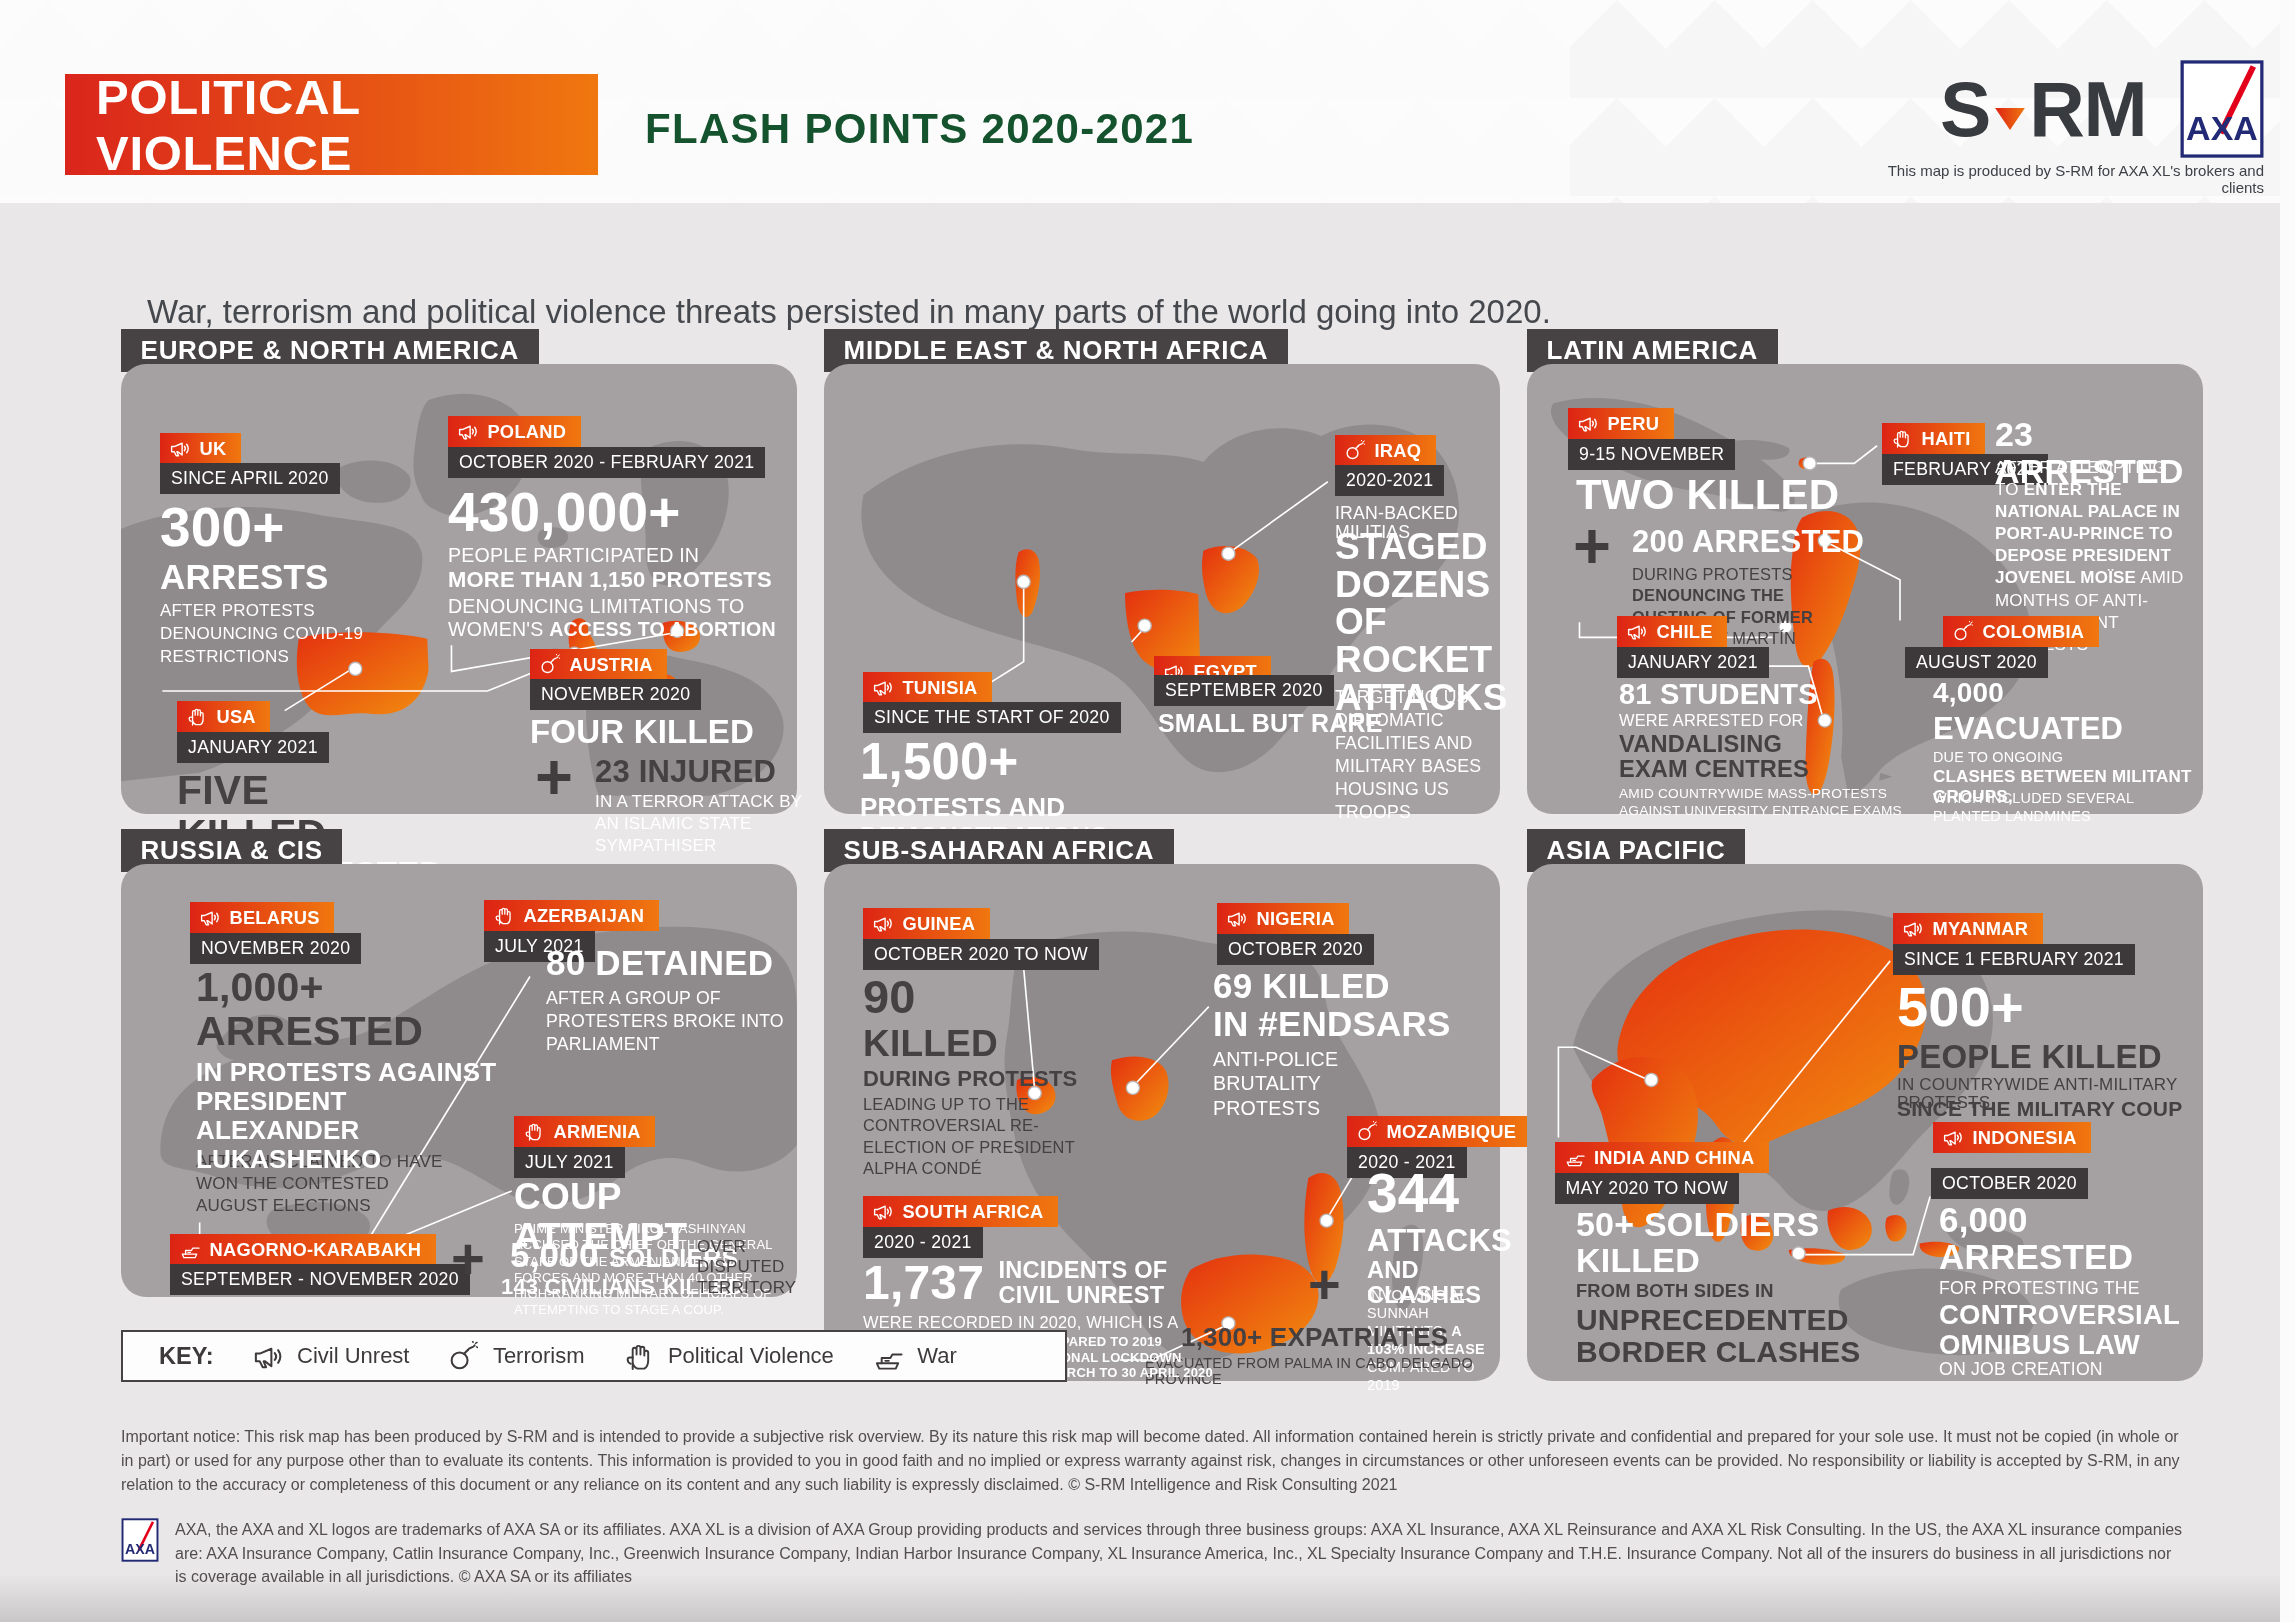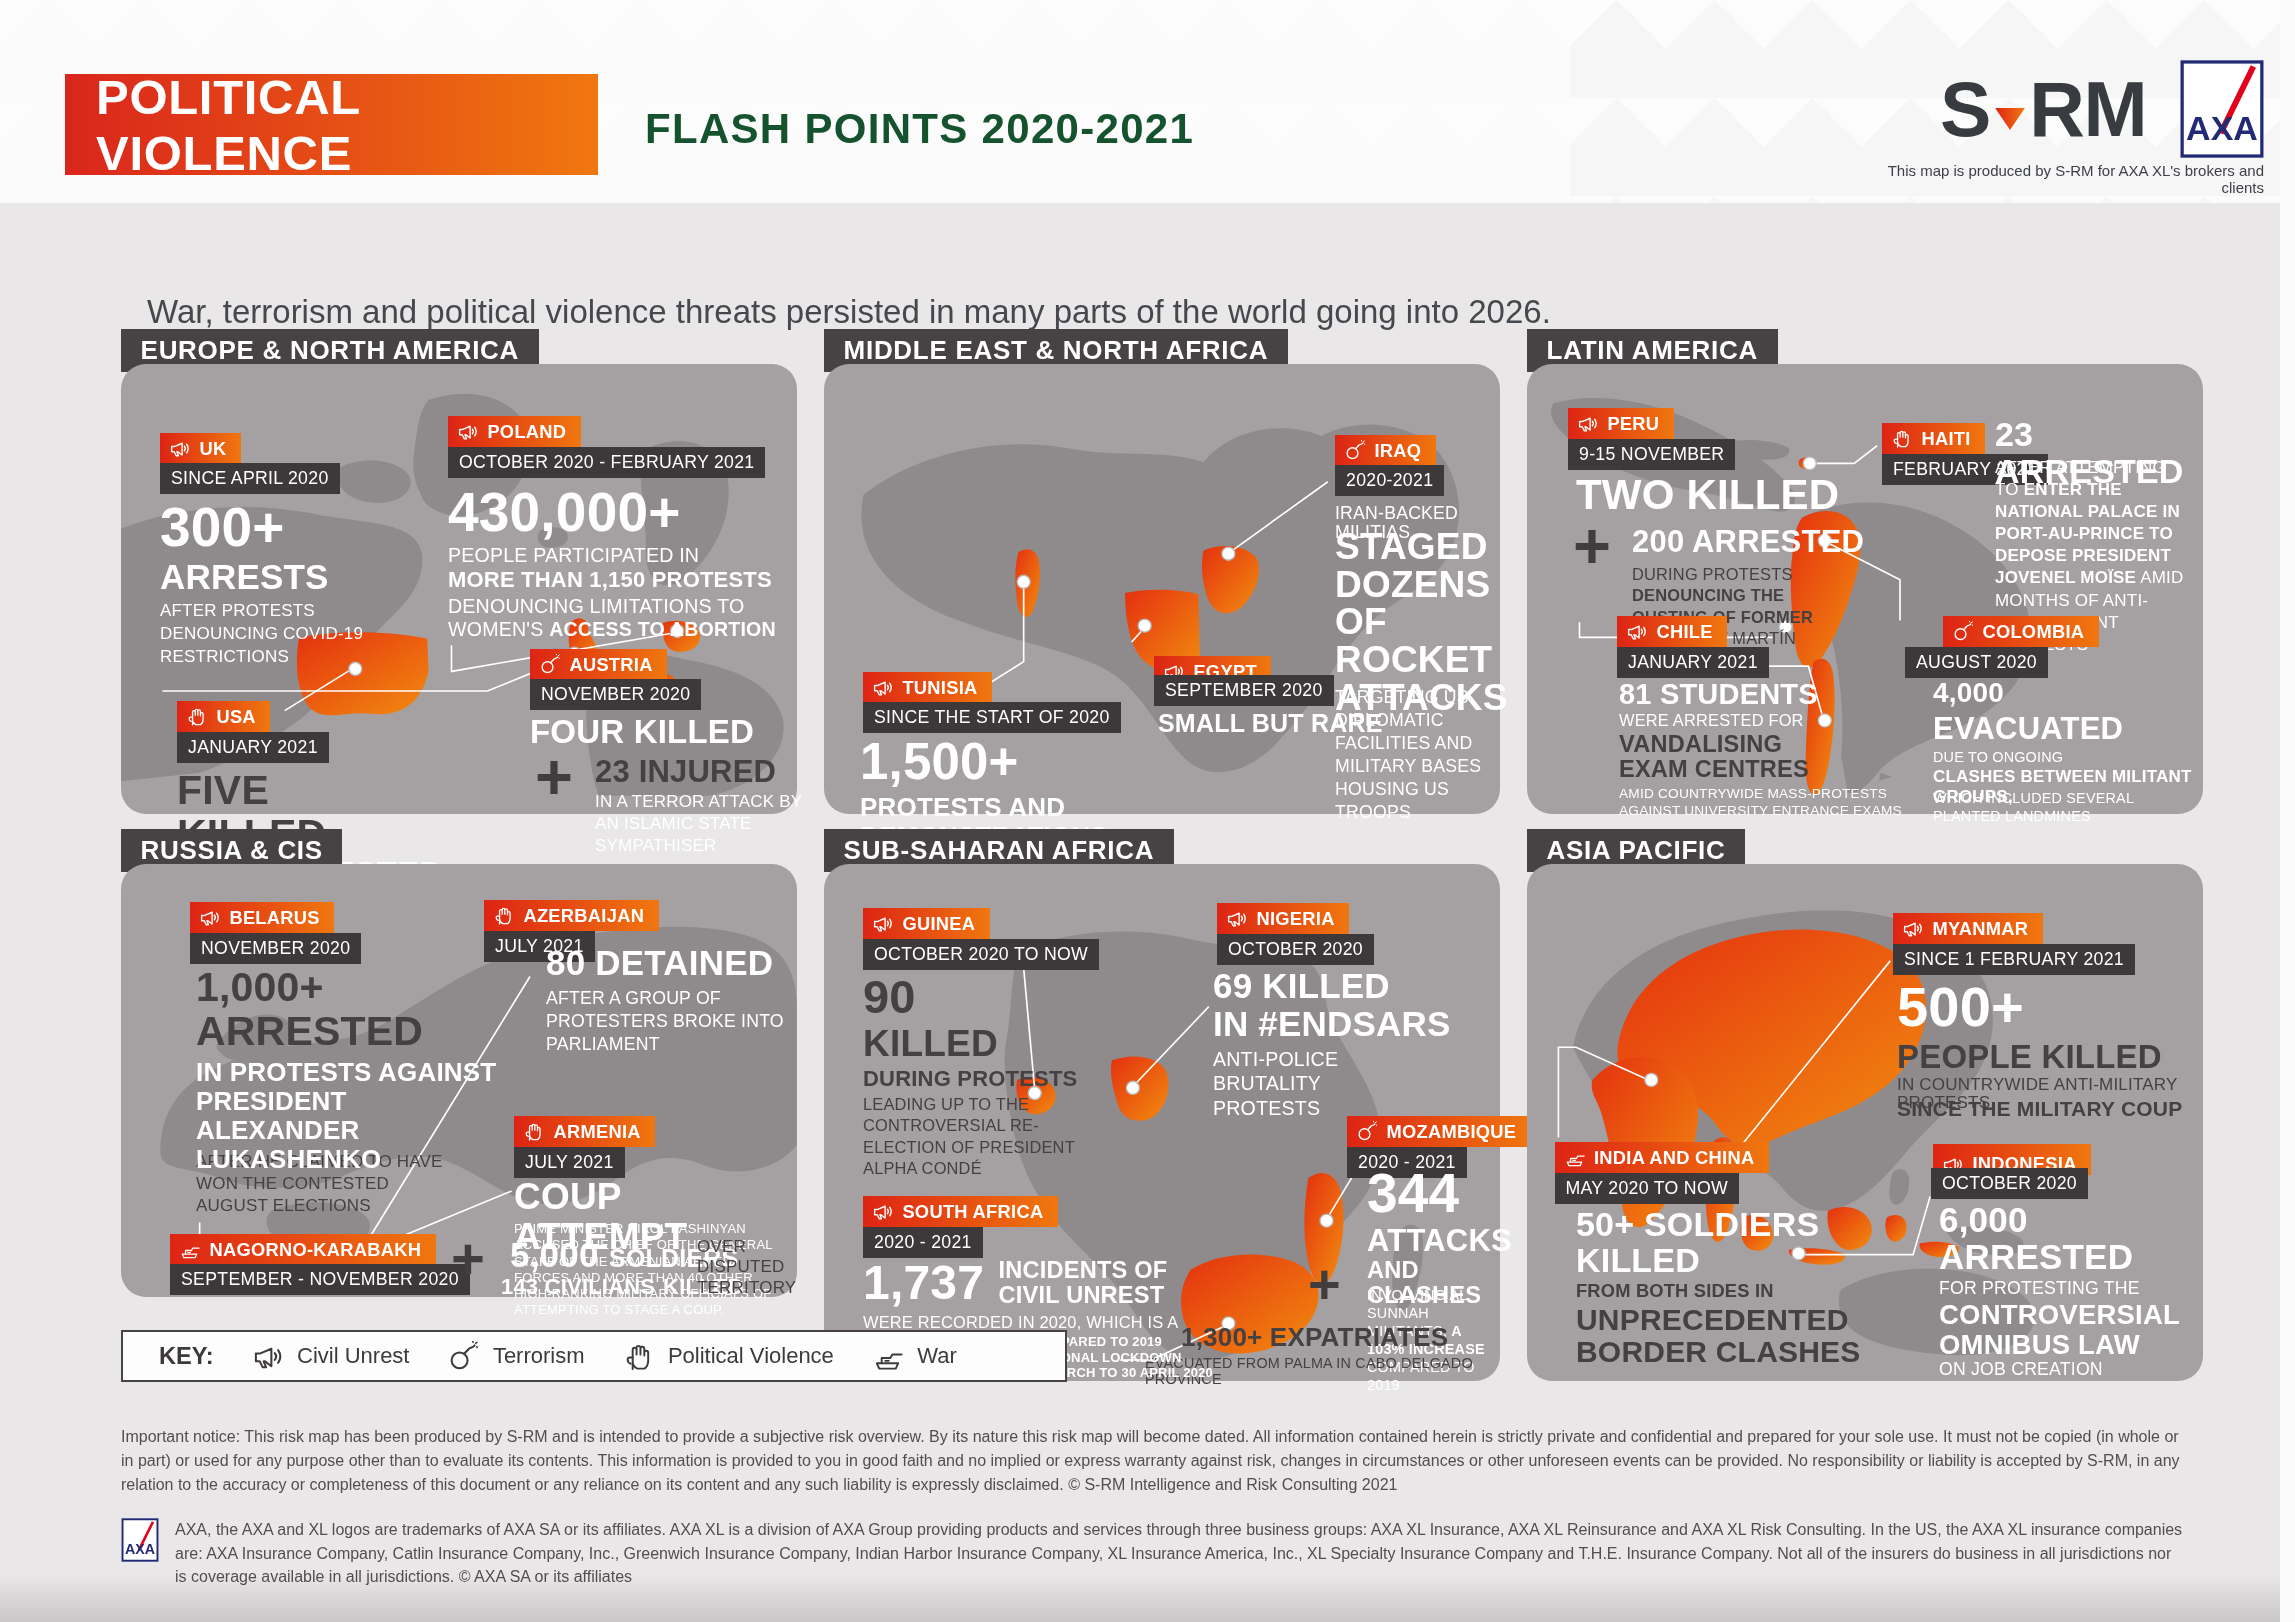--- a/index.html
+++ b/index.html
@@ -108,21 +108,21 @@
   <div class="p" id="axa-box">
     <svg width="84" height="98" viewBox="0 0 128 150">
       <rect x="3" y="3" width="122" height="144" fill="#ffffff" stroke="#232a75" stroke-width="5"></rect>
       <line x1="112" y1="10" x2="62" y2="112" stroke="#e2001a" stroke-width="9"></line>
       <text x="64" y="122" text-anchor="middle" font-size="52" font-weight="bold" fill="#232a75">AXA</text>
     </svg>
   </div>
   <div class="p" id="logo-caption">This map is produced by S-RM for AXA XL's brokers and clients</div>
 
   <div class="p" id="content"></div>
-  <div class="p" id="intro">War, terrorism and political violence threats persisted in many parts of the world going into 2026.</div>
+  <div class="p" id="intro">War, terrorism and political violence threats persisted in many parts of the world going into 2020.</div>
 
   <div class="p tab" style="left:121px;top:329px;">EUROPE &amp; NORTH AMERICA</div>
   <div class="p panel" style="left:121px;top:364px;width:676px;height:450px;">
     <svg class="p map" width="676" height="450" viewBox="0 0 1033 688">
       <defs>
           <linearGradient id="og1" x1="0" y1="0" x2="1" y2="1">
         <stop offset="0" stop-color="#e4310f"></stop>
             <stop offset="1" stop-color="#f28c0f"></stop>
           </linearGradient>
         </defs>
@@ -582,21 +582,21 @@
         </svg>
       <span>INDIA AND CHINA</span>
     </div>
     <div class="p date" style="left:27.5px;top:309px;">MAY 2020 TO NOW</div>
     <div class="p tb w b" style="left:49px;top:342px;font-size:34px;">50+ SOLDIERS</div>
     <div class="p tb w b" style="left:49px;top:378px;font-size:34px;">KILLED</div>
     <div class="p tb d b" style="left:49px;top:417px;font-size:18.3px;">FROM BOTH SIDES IN</div>
     <div class="p tb d b" style="left:49px;top:440px;font-size:30px;">UNPRECEDENTED</div>
     <div class="p tb d b" style="left:49px;top:472px;font-size:30px;">BORDER CLASHES</div>
 
-    <div class="p tag" style="left:406px;top:280px;align-items:flex-end;">
+    <div class="p tag" style="left:406px;top:258px;">
       <svg viewBox="0 0 32 32" width="21" height="21">
           <use href="#sym-megaphone"></use>
         </svg>
       <span>INDONESIA</span>
     </div>
     <div class="p date" style="left:404px;top:304px;">OCTOBER 2020</div>
     <div class="p tb w b" style="left:412px;top:337px;font-size:35px;">6,000</div>
     <div class="p tb w b" style="left:412px;top:374px;font-size:35px;">ARRESTED</div>
     <div class="p tb w" style="left:412px;top:415px;font-size:17.7px;">FOR PROTESTING THE</div>
     <div class="p tb w b" style="left:412px;top:436px;font-size:27.5px;">CONTROVERSIAL</div>

